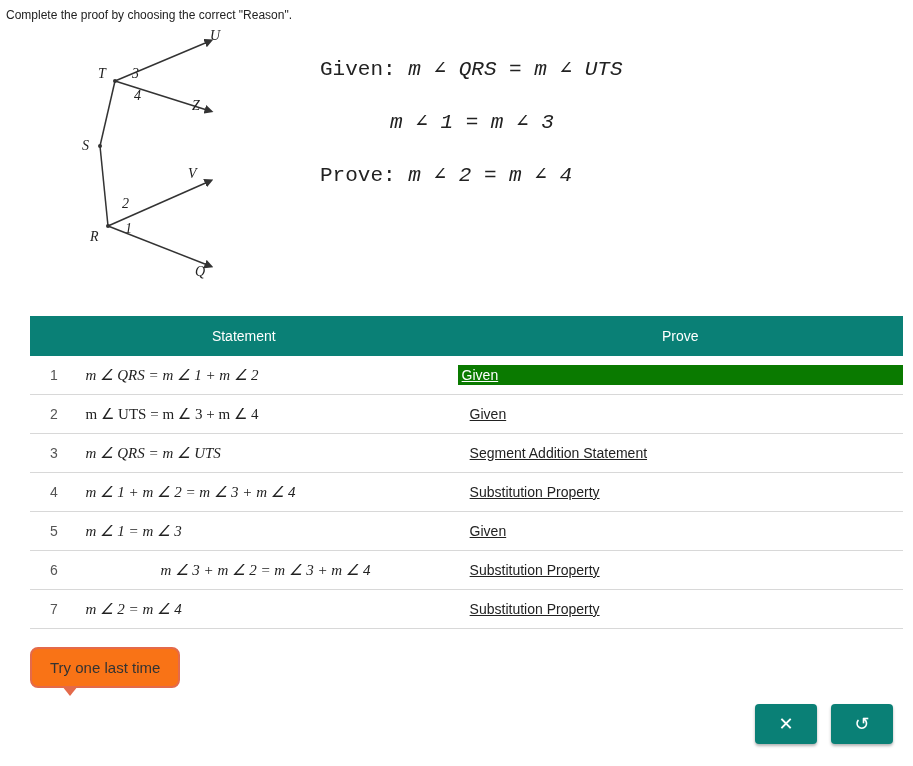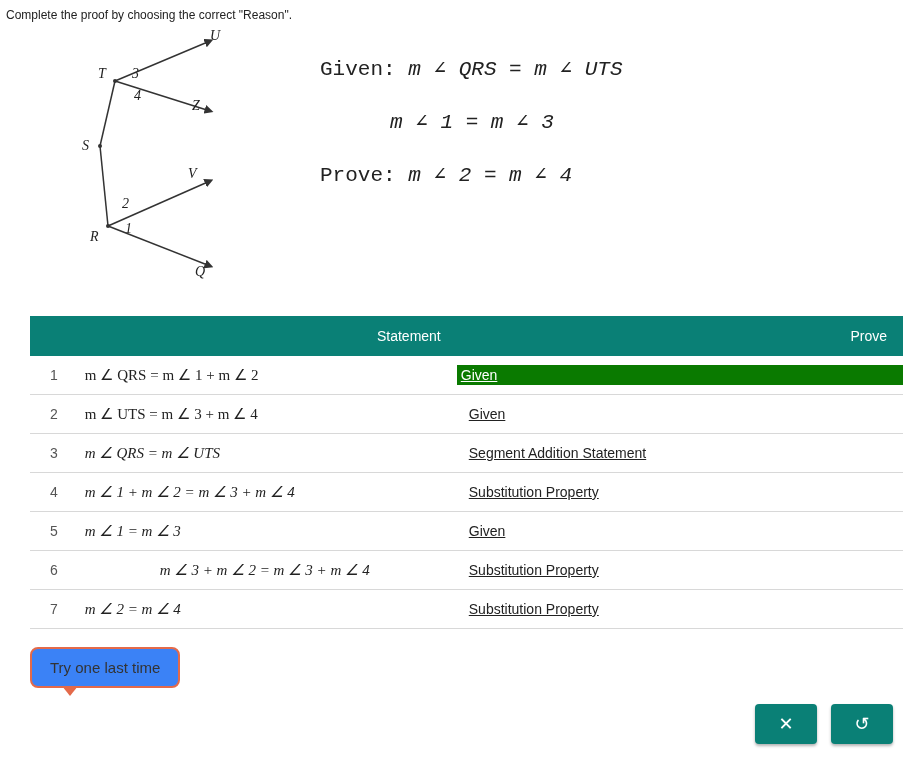--- a/index.html
+++ b/index.html
@@ -41,21 +41,21 @@
     margin: 20px 10px 0 30px;
   }
   table {
     width: 100%;
     border-collapse: collapse;
     font-size: 14px;
   }
   thead th {
     background: #0a8076;
     color: #fff;
-    text-align: right;
+    text-align: center;
     padding: 12px 16px;
     font-weight: normal;
   }
   tbody td {
     padding: 10px 12px;
     border-bottom: 1px solid #d8d8d8;
     vertical-align: middle;
   }
   tbody td.numcol {
     width: 28px;
@@ -80,21 +80,21 @@
     padding: 2px 4px;
     text-decoration: underline;
   }
   .try-btn {
     margin: 18px 0 0 30px;
     border: 2px solid #e46a4a;
     border-radius: 8px;
     padding: 10px 18px;
     font-size: 15px;
     color: #333;
-    background: #3b82f6;
+    background: #f97316;
     position: relative;
     display: inline-block;
     cursor: pointer;
   }
   .try-btn::after {
     content: "";
     position: absolute;
     left: 30px;
     bottom: -10px;
     width: 0; height: 0;
@@ -185,21 +185,21 @@
   <table>
     <thead>
       <tr>
         <th colspan="2">Statement</th>
         <th>Prove</th>
       </tr>
     </thead>
     <tbody id="proof-body">
         <tr>
           <td class="numcol">1</td>
-          <td class="stmt" style="width: 44%;"><span style="">m ∠ QRS = m ∠ 1 + m ∠ 2</span></td>
+          <td class="stmt" style="width: 44%;"><span style="font-style: italic;">m ∠ QRS = m ∠ 1 + m ∠ 2</span></td>
           <td class="reason-cell" style="padding: 0px;">
             <span class="given-hl">Given</span>
           </td>
         </tr>
         <tr>
           <td class="numcol">2</td>
           <td class="stmt" style="width: 44%;"><span style="">m ∠ UTS = m ∠ 3 + m ∠ 4</span></td>
           <td class="reason-cell"><span class="link">Given</span></td>
         </tr>
         <tr>

